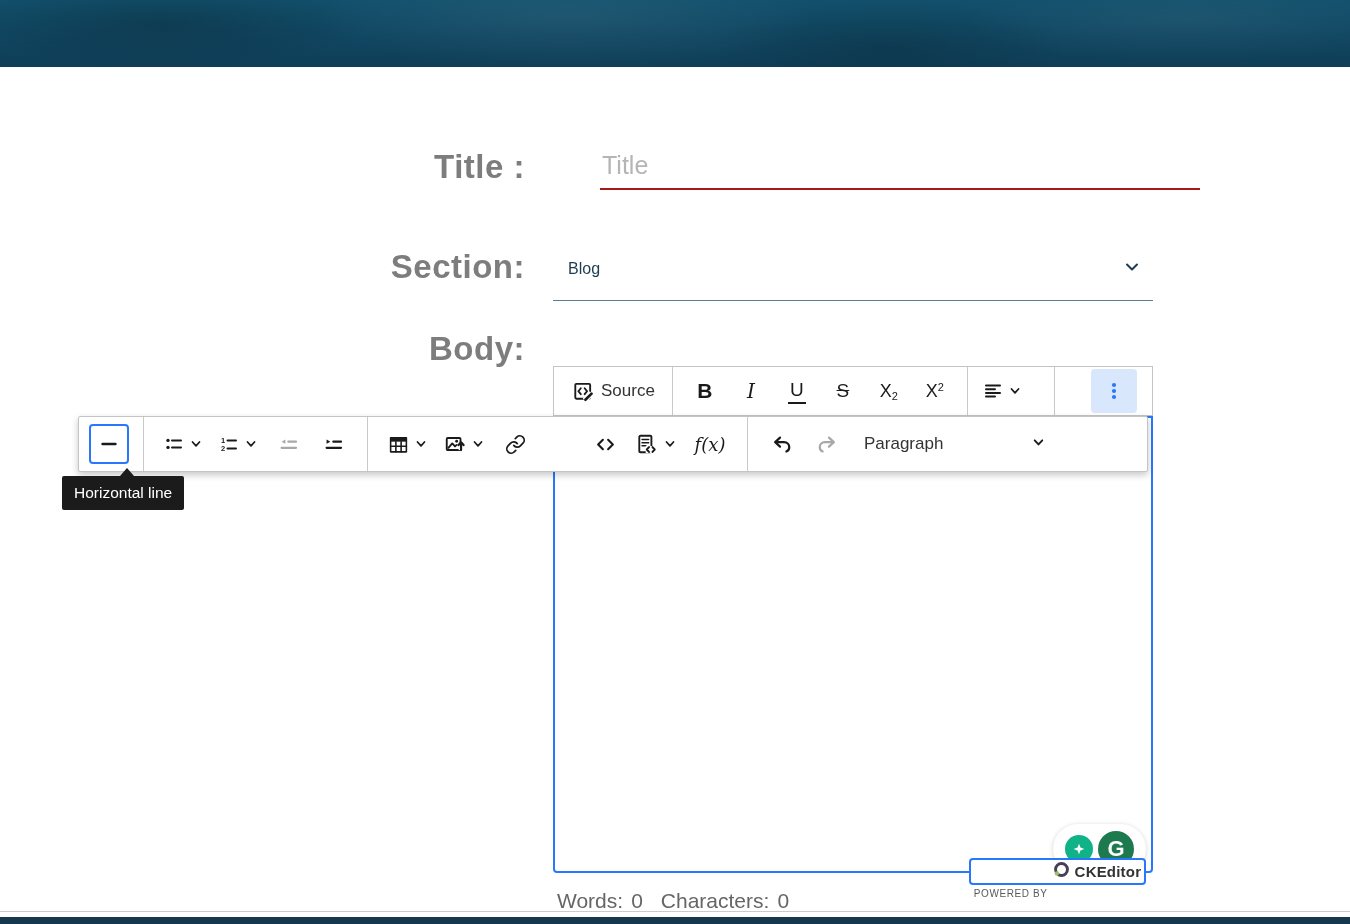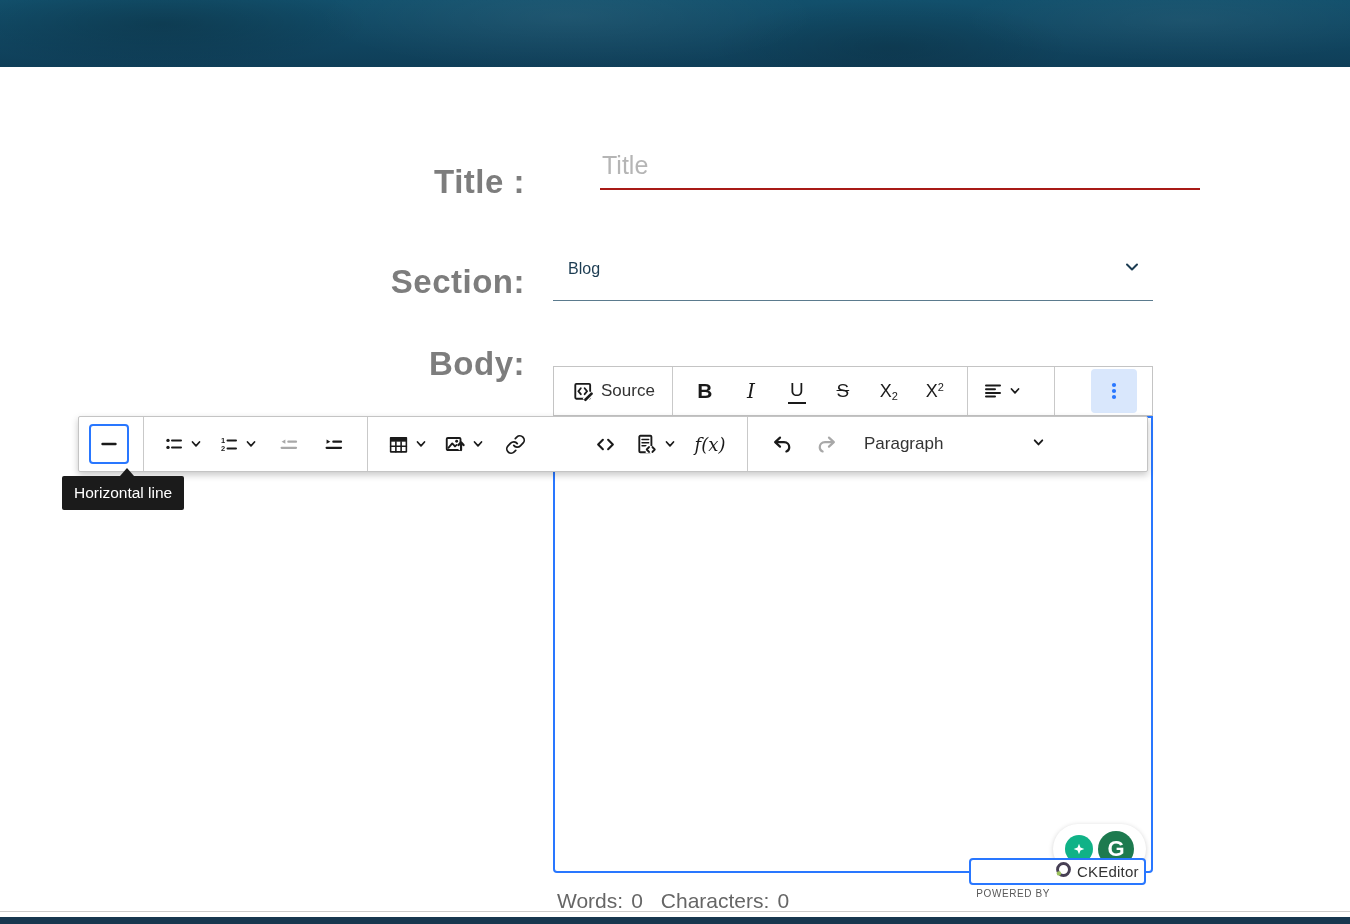--- a/index.html
+++ b/index.html
@@ -13,21 +13,21 @@
     background:
       radial-gradient(ellipse 320px 70px at 12% 35%, rgba(0,0,0,.18), transparent 65%),
       radial-gradient(ellipse 420px 90px at 42% 25%, rgba(255,255,255,.06), transparent 60%),
       radial-gradient(ellipse 300px 80px at 66% 70%, rgba(0,0,0,.14), transparent 60%),
       radial-gradient(ellipse 380px 70px at 88% 30%, rgba(255,255,255,.05), transparent 60%),
       linear-gradient(180deg,#12506c,#0f3e58);
   }
 
   .field-label {
     position:absolute; left:0; width:525px; text-align:right;
-    font-weight:bold; font-size:33px; color:#7d7d7d; letter-spacing:.5px;margin-top:15px;
+    font-weight:bold; font-size:33px; color:#7d7d7d; letter-spacing:.5px;
   }
   .title-input {
     position:absolute; left:553px; top:148px; width:600px; height:42px;
     border:none; outline:none; border-bottom:2px solid #a81a17;
     font-family:"Liberation Sans",sans-serif; font-size:25px; color:#333; background:transparent; padding:0 2px 6px 2px;margin-left:47px;
   }
   .title-input::placeholder { color:#b5b5b5; }
 
   .section-select {
     position:absolute; left:553px; top:246px; width:600px; height:55px;
@@ -108,21 +108,21 @@
   .gr-g { width:36px; height:36px; border-radius:50%; background:#1d7a4f; color:#fff; font-weight:bold; font-size:22px;
           display:flex; align-items:center; justify-content:center; }
 
   
   .ck-badge {
     position:absolute; left:969px; top:858px; width:177px; height:27px; z-index:5;
     background:#fff; border:2px solid #2977ff; border-radius:4px;
     display:flex; align-items:center; justify-content:center; gap:5px; cursor:pointer;
   }
   .ck-badge .powered { font-size:10px; color:#595959; letter-spacing:.6px;margin-top:44px; }
-  .ck-badge .ckname { font-size:15px; font-weight:normal; color:#333; letter-spacing:.2px; }
+  .ck-badge .ckname { font-size:15px; font-weight:bold; color:#333; letter-spacing:.2px; }
 
   .bottom-hairline { position:absolute; left:0; top:911px; width:1350px; height:1px; background:#ccc; }
   .bottom-bar { position:absolute; left:0; top:917px; width:1350px; height:7px; background:#17374f; }
 
   .icon-stroke { fill:none; stroke:#1a1a1a; stroke-width:1.7; stroke-linecap:round; stroke-linejoin:round; }
   .icon-fill { fill:#1a1a1a; stroke:none; }
   .dis-stroke { stroke:#a8a8a8 !important; }
   .dis-fill { fill:#a8a8a8 !important; }
 </style>
 </head>

